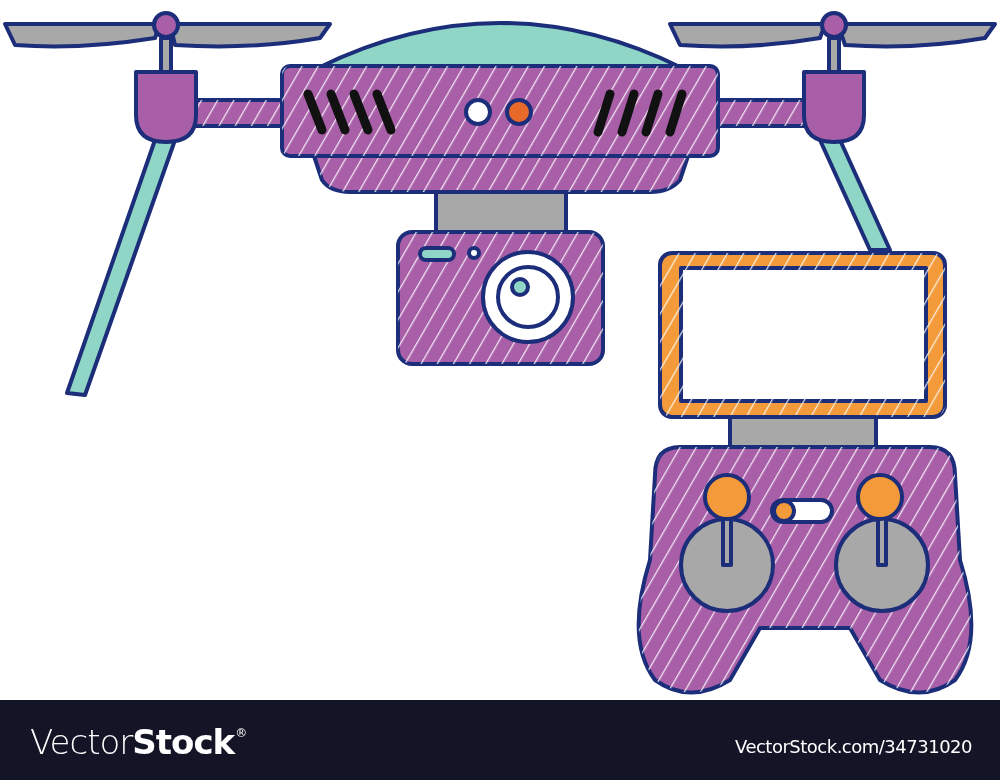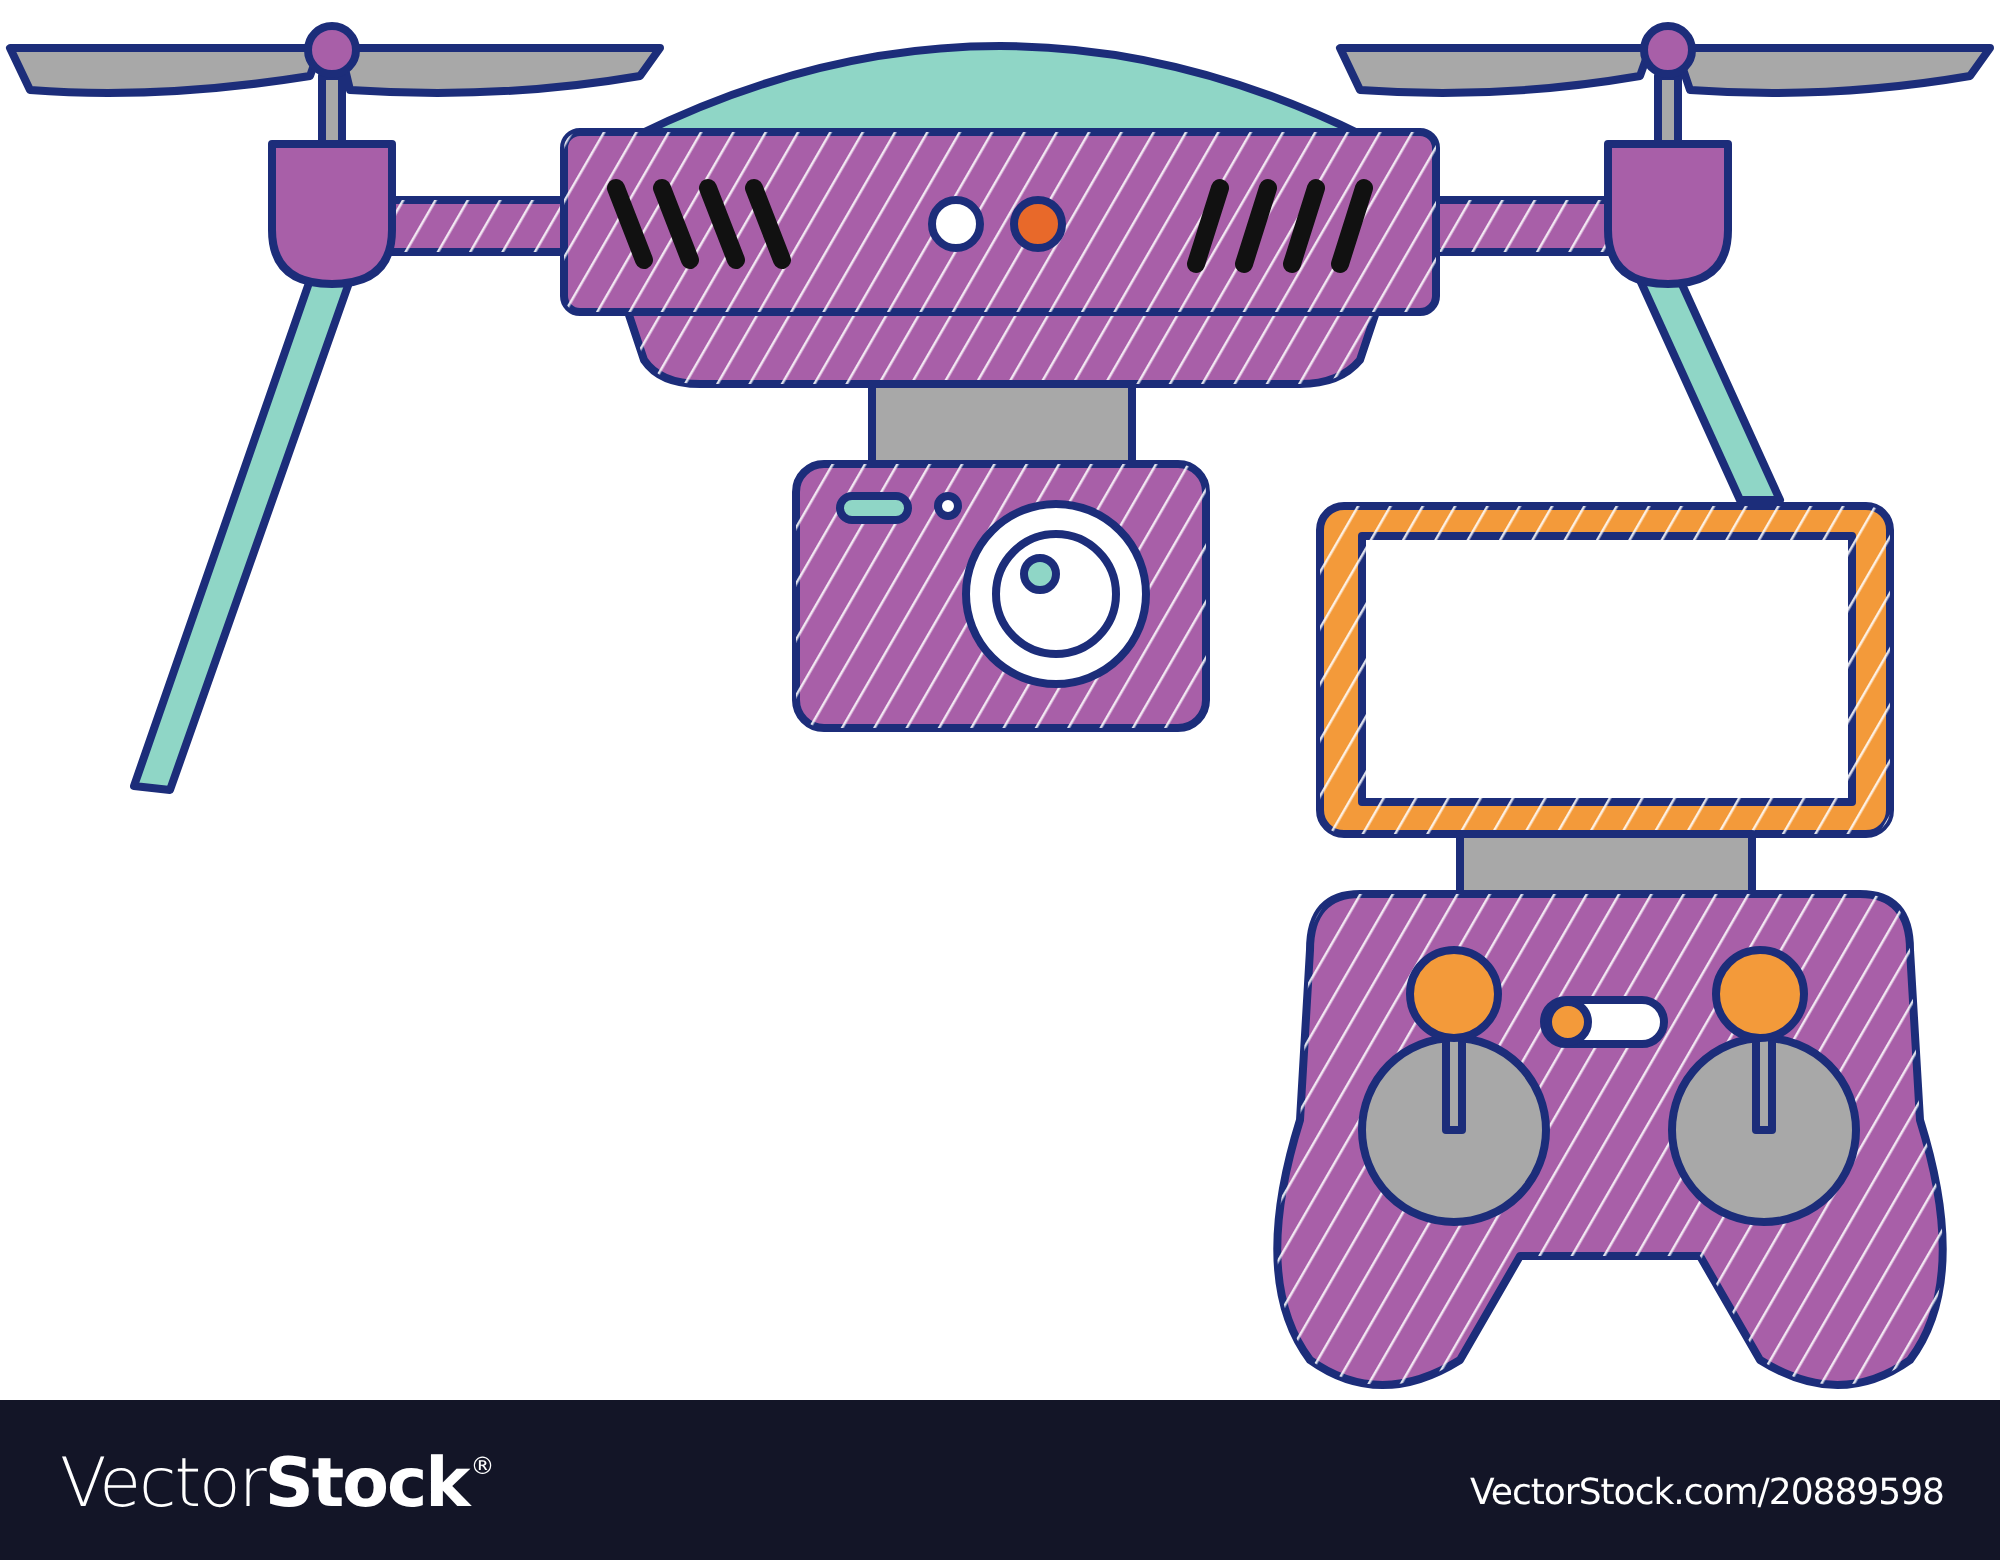--- a/index.html
+++ b/index.html
@@ -110,14 +110,14 @@
       <rect x="772" y="500" width="60" height="22" rx="11" fill="#fff"></rect>
       <circle cx="784" cy="511" r="10" fill="#f39a3a"></circle>
     </g>
   </g>
 </svg>
 
 <div id="footer">
   <div class="brand">
     <span class="light">Vector</span><span class="bold">Stock</span><sup>®</sup>
   </div>
-  <div class="url">VectorStock.com/20889598</div>
+  <div class="url">VectorStock.com/34731020</div>
 </div>
 
 </body></html>

